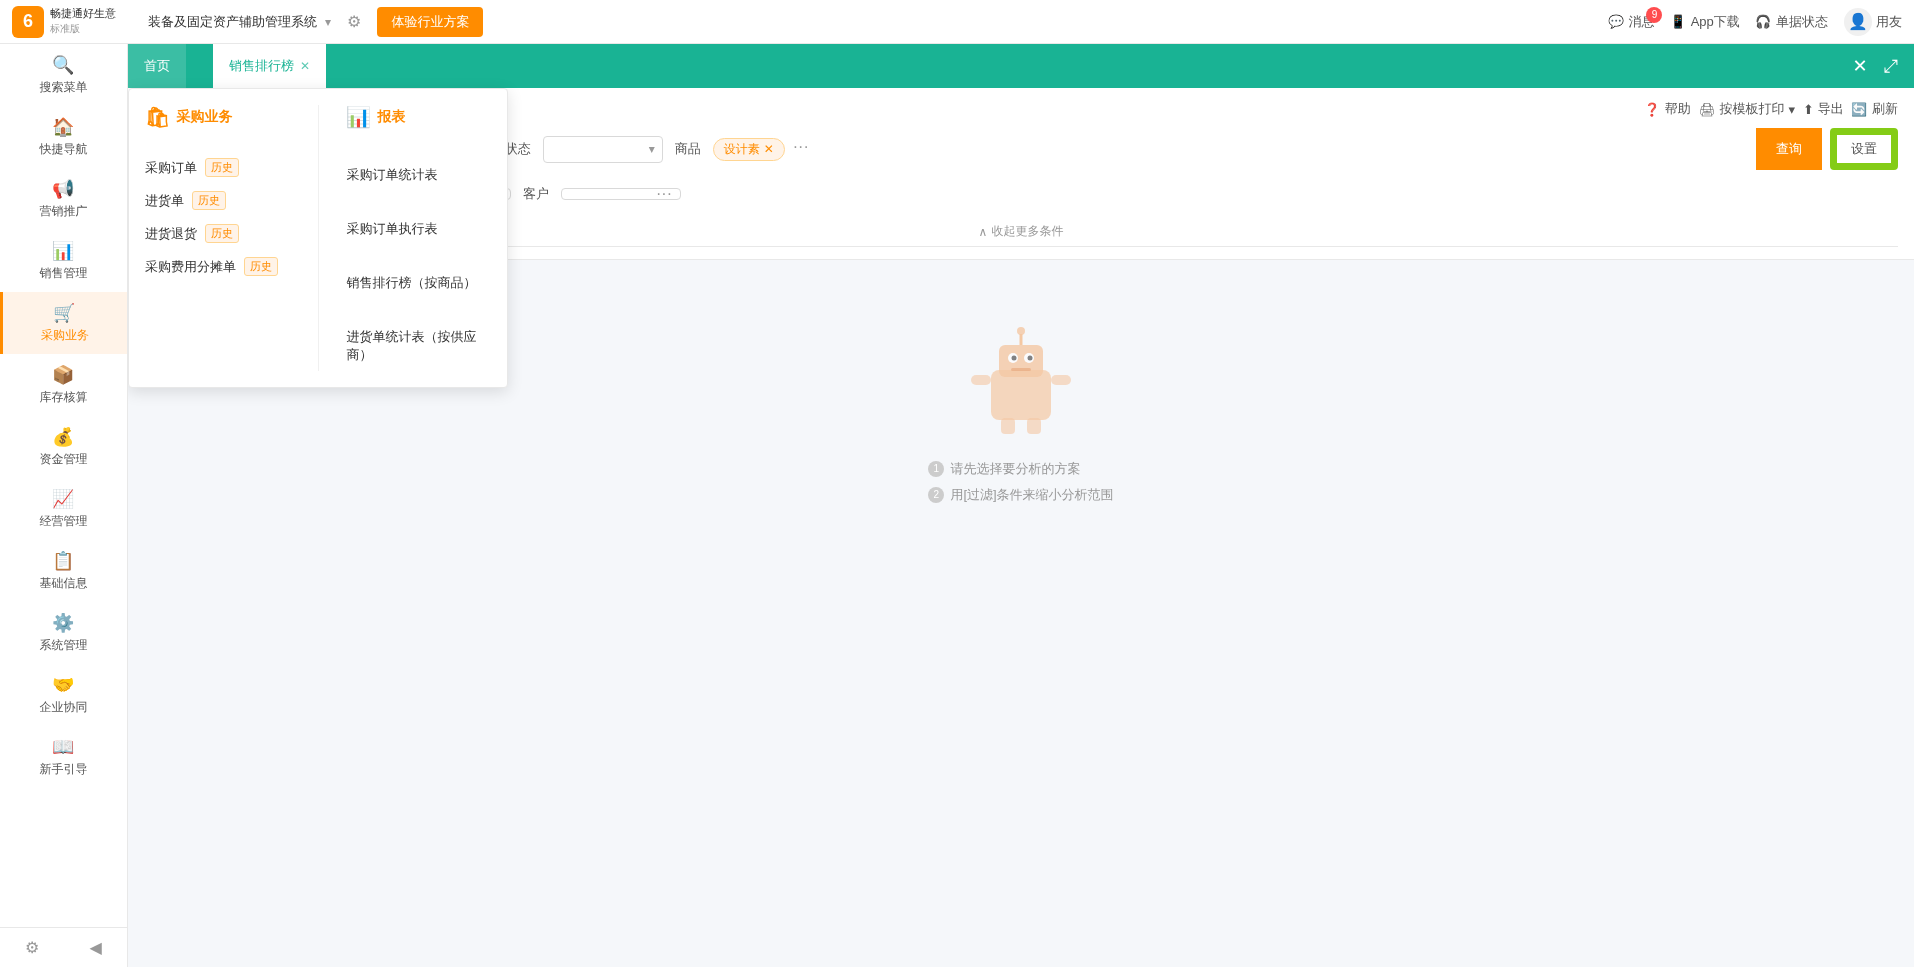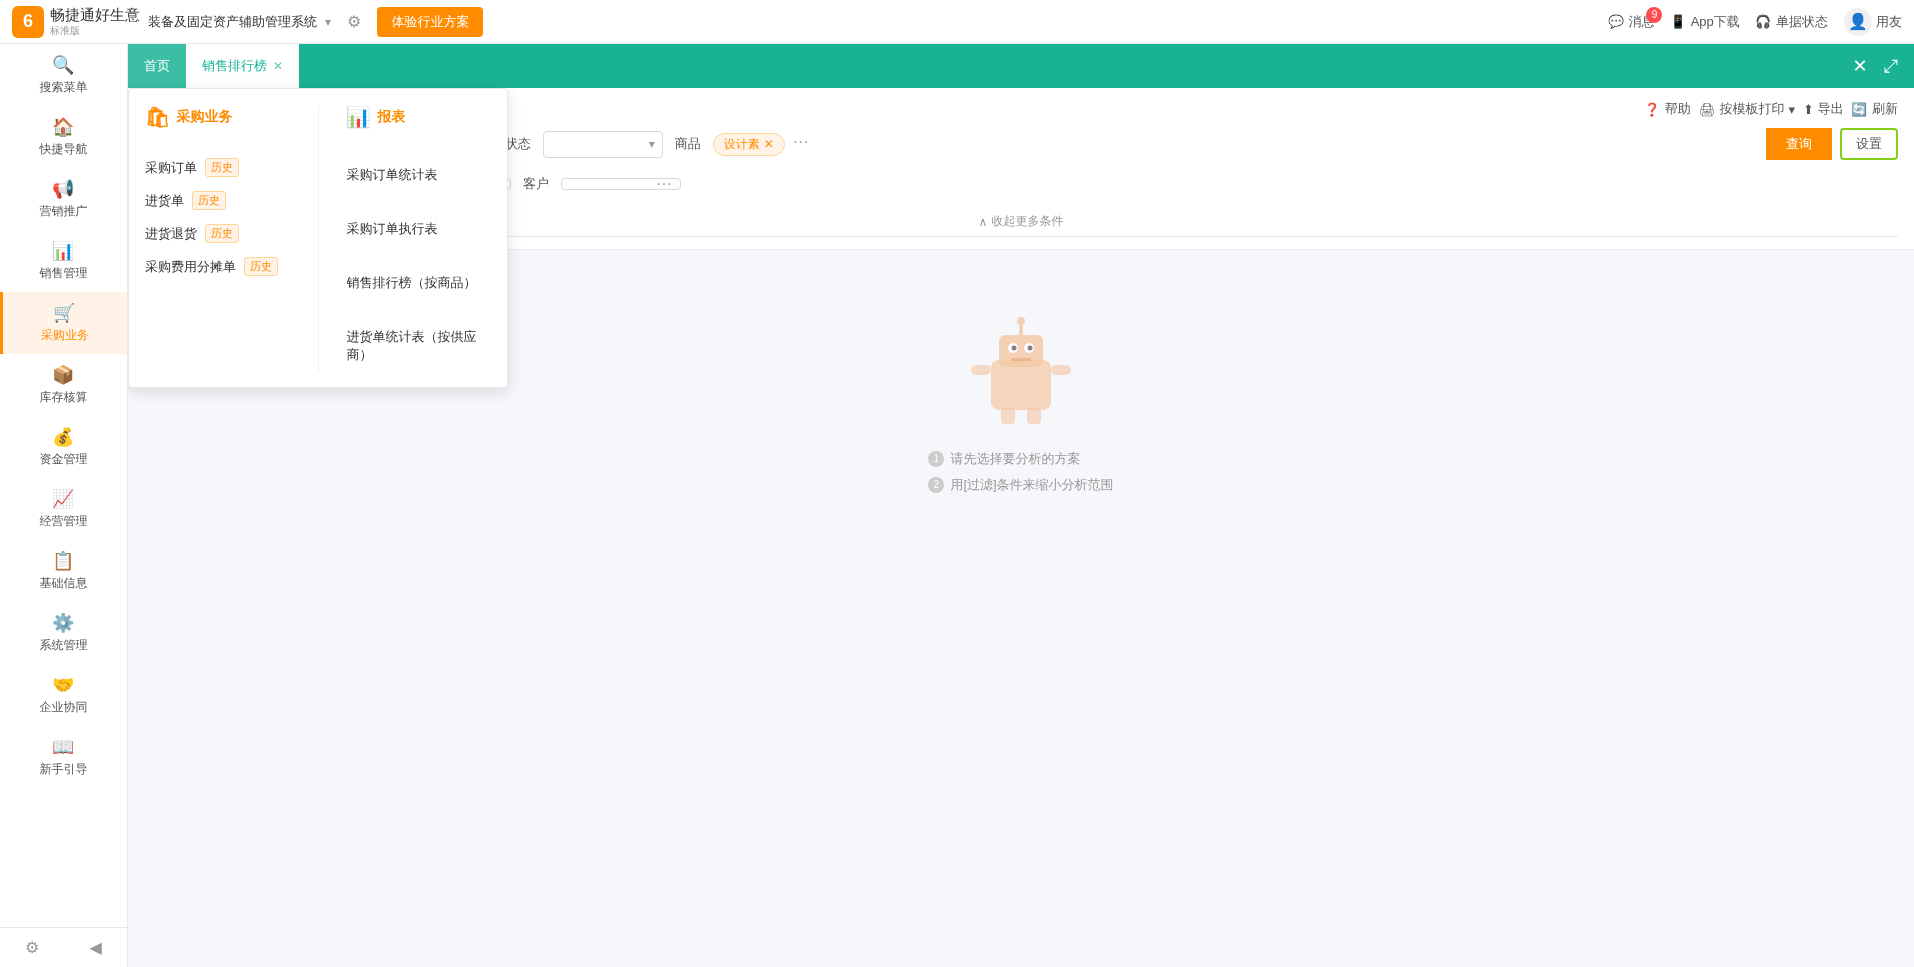--- a/index.html
+++ b/index.html
@@ -4,27 +4,27 @@
   <style>
     * { box-sizing: border-box; margin: 0; padding: 0; }
     body { font-family: 'Microsoft YaHei', Arial, sans-serif; font-size: 13px; background: #f5f5f5; overflow: hidden; width: 1914px; height: 967px; }
 
     
     .app-container { display: flex; flex-direction: column; height: 967px; }
     .top-bar { height: 44px; background: #fff; display: flex; align-items: center; padding: 0 12px; border-bottom: 1px solid #e8e8e8; flex-shrink: 0; }
     .main-area { display: flex; flex: 1; overflow: hidden; }
     .sidebar { width: 128px; background: #fff; border-right: 1px solid #e8e8e8; display: flex; flex-direction: column; flex-shrink: 0; }
     .content-area { flex: 1; display: flex; flex-direction: column; overflow: hidden; position: relative; }
-    .tab-bar { height: 44px; background: #19b394; display: flex; align-items: center; padding: 0 0; flex-shrink: 0; }
+    .tab-bar { height: 44px; background: #19b394; display: flex; align-items: center; padding: 0 0; flex-shrink: 0; gap: 27px; }
     .page-content { flex: 1; background: #f5f7fa; overflow: hidden; padding: 0; }
 
     
     .logo-area { display: flex; align-items: center; gap: 6px; width: 128px; flex-shrink: 0; }
     .logo-icon { width: 32px; height: 32px; background: #ff8c00; border-radius: 6px; display: flex; align-items: center; justify-content: center; color: #fff; font-size: 18px; font-weight: bold; }
-    .logo-text { font-size: 15px; color: #333; line-height: 1.3; }
+    .logo-text { font-size: 11px; color: #333; line-height: 1.3; font-family: Liberation Mono, monospace; }
     .logo-badge { font-size: 10px; color: #999; }
     .system-title { display: flex; align-items: center; gap: 8px; flex: 1; padding-left: 8px; }
     .system-name { font-size: 13px; color: #333; }
     .title-arrow { color: #999; font-size: 12px; }
     .settings-icon { color: #999; font-size: 16px; cursor: pointer; margin: 0 8px; }
     .industry-btn { background: #ff8c00; color: #fff; border: none; padding: 6px 14px; border-radius: 4px; font-size: 13px; cursor: pointer; white-space: nowrap; }
     .top-right { display: flex; align-items: center; gap: 16px; margin-left: auto; }
     .top-right-item { display: flex; align-items: center; gap: 4px; color: #555; font-size: 13px; cursor: pointer; position: relative; }
     .notification-badge { position: absolute; top: -6px; right: -8px; background: #ff4d4f; color: #fff; border-radius: 10px; font-size: 10px; padding: 0 4px; min-width: 16px; height: 16px; display: flex; align-items: center; justify-content: center; }
     .user-avatar { width: 28px; height: 28px; background: #f0f0f0; border-radius: 50%; display: flex; align-items: center; justify-content: center; color: #999; font-size: 16px; }
@@ -51,21 +51,21 @@
     .filter-input { border: 1px solid #d9d9d9; border-radius: 4px; padding: 5px 10px; font-size: 13px; color: #333; background: #fff; min-width: 120px; }
     .filter-tag { display: inline-flex; align-items: center; gap: 4px; background: #fff3e8; border: 1px solid #ffd591; border-radius: 12px; padding: 2px 10px; color: #ff8c00; font-size: 12px; }
     .filter-tag-close { cursor: pointer; font-size: 12px; }
     .filter-select { border: 1px solid #d9d9d9; border-radius: 4px; padding: 5px 28px 5px 10px; font-size: 13px; color: #333; background: #fff; appearance: none; cursor: pointer; min-width: 120px; }
     .select-wrapper { position: relative; display: inline-block; }
     .select-arrow { position: absolute; right: 8px; top: 50%; transform: translateY(-50%); color: #999; pointer-events: none; font-size: 12px; }
     .filter-dots { color: #999; cursor: pointer; font-size: 16px; padding: 0 4px; }
     .toolbar-right { display: flex; align-items: center; gap: 8px; margin-left: auto; }
     .toolbar-btn { display: flex; align-items: center; gap: 4px; color: #555; font-size: 13px; cursor: pointer; }
     .query-btn { background: #ff8c00; color: #fff; border: none; padding: 7px 20px; border-radius: 0; font-size: 13px; cursor: pointer; }
-    .settings-btn { background: #fff; color: #555; border: 2px solid #84cc16; padding: 5px 14px; border-radius: 4px; font-size: 13px; cursor: pointer; }
+    .settings-btn { background: #fff; color: #555; border: 7px solid #84cc16; padding: 5px 14px; border-radius: 4px; font-size: 13px; cursor: pointer; }
     .collapse-area { display: flex; align-items: center; justify-content: center; padding: 6px 0; background: #fff; cursor: pointer; color: #999; font-size: 12px; gap: 4px; border-bottom: 1px solid #e8e8e8; }
 
     
     .empty-state { display: flex; flex-direction: column; align-items: center; justify-content: center; flex: 1; padding: 60px 0; }
     .empty-img { width: 120px; height: 120px; position: relative; margin-bottom: 16px; }
     .empty-text { color: #999; font-size: 13px; line-height: 2; }
     .empty-text-item { display: flex; align-items: center; gap: 6px; }
     .empty-dot { width: 16px; height: 16px; border-radius: 50%; background: #ccc; display: flex; align-items: center; justify-content: center; color: #fff; font-size: 10px; }
 
     

